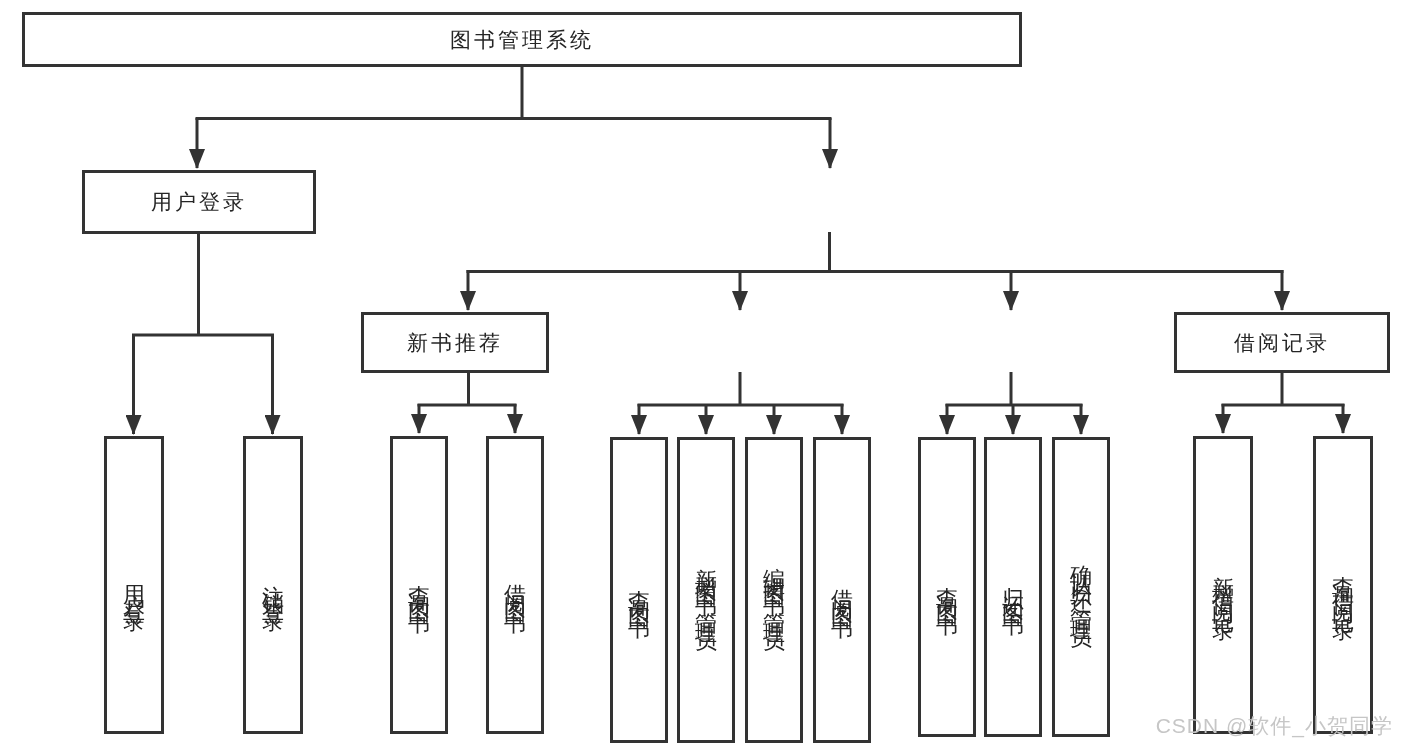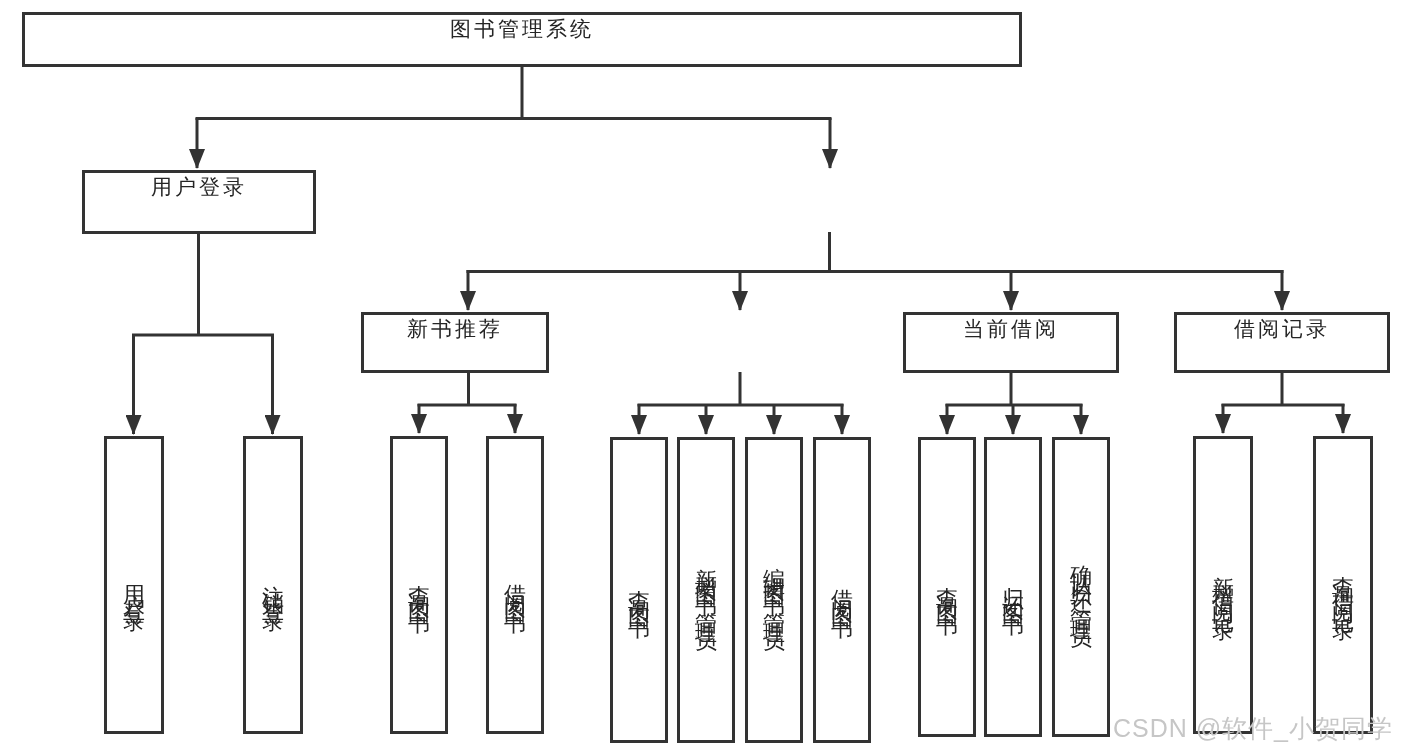--- a/index.html
+++ b/index.html
@@ -10,21 +10,21 @@
     background: #ffffff;
     font-family: "Liberation Sans", "DejaVu Sans", sans-serif;
     overflow: hidden;
   }
   .box {
     position: absolute;
     box-sizing: border-box;
     border: 3px solid #333333;
     background: #ffffff;
     display: flex;
-    align-items: flex-start;
+    align-items: center;
     justify-content: center;
     color: #252525;
     font-size: 21px;
     letter-spacing: 3px;
     text-align: center;
     white-space: nowrap;
   }
   .vbox {
     position: absolute;
     box-sizing: border-box;
@@ -49,21 +49,21 @@
     height: 747px;
     pointer-events: none;
   }
   #connectors path.spine { stroke: #333333; stroke-width: 3; fill: none; }
   #connectors line.arrow { stroke: #333333; stroke-width: 3; }
   .watermark {
     position: absolute;
     right: 12px;
     top: 712px;
     z-index: 10;
-    font-size: 25px;
+    font-size: 21px;
     color: #c6c6c6;
     letter-spacing: 1px;
     white-space: nowrap;
   }
 </style>
 </head>
 <body>
 
 <div id="stage">
 
@@ -126,23 +126,20 @@
     <span>图书管理系统</span>
   </div>
 
   <div class="box" style="left:82px; top:170px; width:234px; height:64px;">
     <span>用户登录</span>
   </div>
 
   <div class="box" style="left:361px; top:312px; width:188px; height:61px;">
     <span>新书推荐</span>
   </div>
-  <div class="box" style="left:903px; top:312px; width:216px; height:61px;">
-    <span>当前借阅</span>
-  </div>
   <div class="box" style="left:1174px; top:312px; width:216px; height:61px;">
     <span>借阅记录</span>
   </div>
 
   <div class="vbox" style="left:104px; top:436px; width:60px; height:298px;">
     <span>用户登录</span>
   </div>
   <div class="vbox" style="left:243px; top:436px; width:60px; height:298px;">
     <span>注销登录</span>
   </div>

